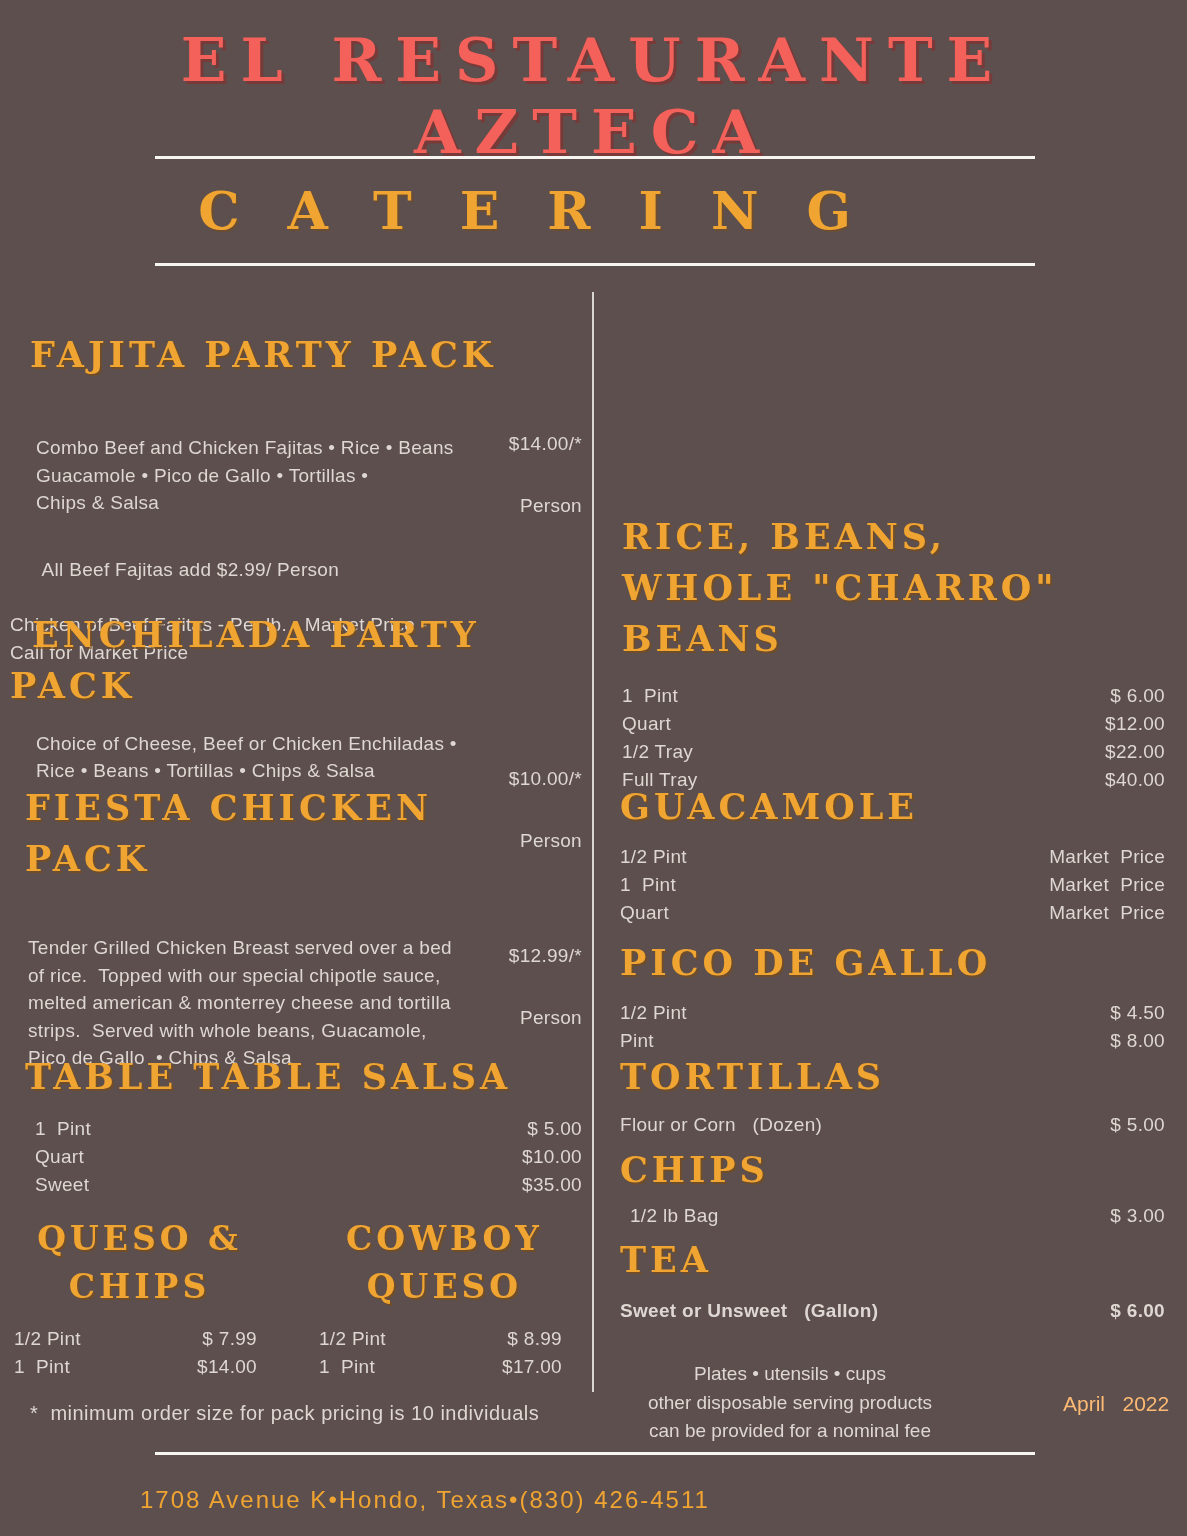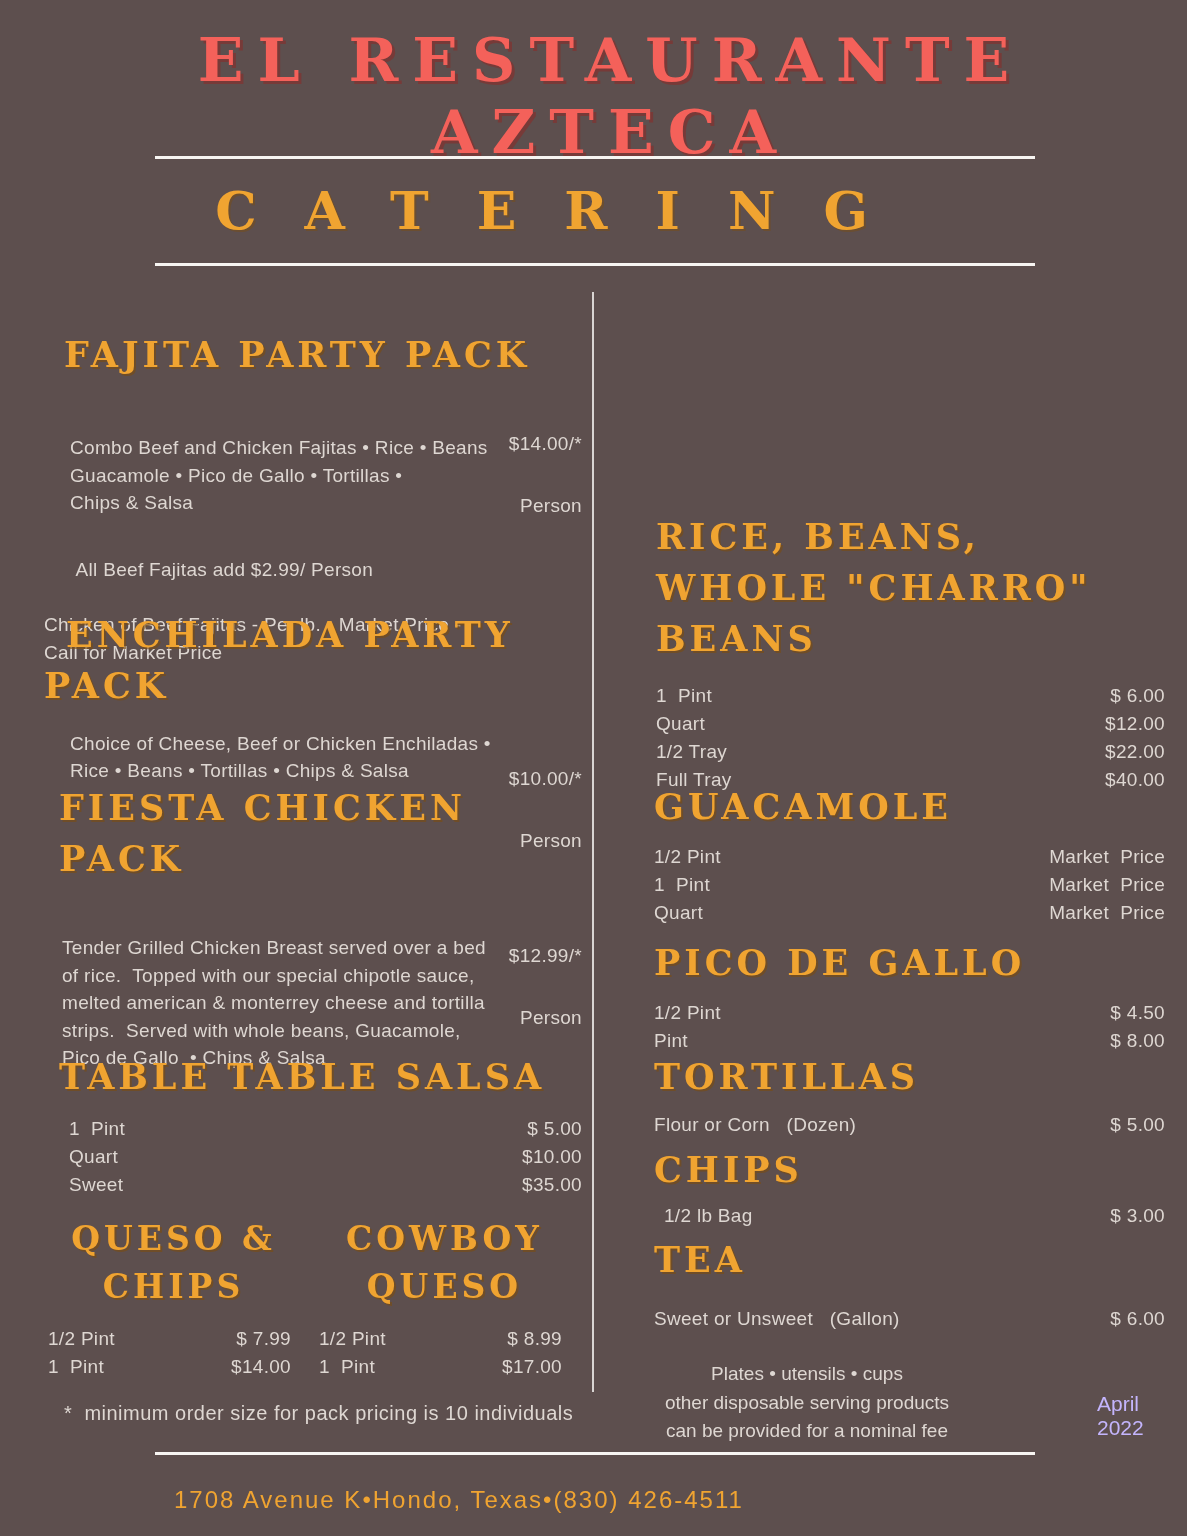--- a/index.html
+++ b/index.html
@@ -12,21 +12,21 @@
   *{margin:0;padding:0;box-sizing:border-box;}
   html,body{background:#3a3232;}
   .page{
     position:relative;
     width:1187px;height:1536px;
     background:var(--bg);
     overflow:hidden;
     font-family:"Liberation Sans",sans-serif;
     color:var(--cream);
   }
-  .abs{position:absolute;padding-left:34px;}
+  .abs{position:absolute;}
   
   .title{
     font-family:"DejaVu Serif",serif;font-weight:bold;
     font-size:60px;line-height:1.2;letter-spacing:14px;
     color:var(--red);text-align:center;white-space:pre-line;
     text-shadow:3px 3px 0 rgba(140,42,38,.55);
   }
   .subtitle{
     font-family:"DejaVu Serif",serif;font-weight:bold;
     font-size:52px;letter-spacing:48px;text-indent:48px;
@@ -48,21 +48,21 @@
   .desc-price{display:flex;justify-content:space-between;}
   .price-block{text-align:right;min-width:84px;white-space:pre-wrap;}
   .price-block .amt,.price-block .unit{display:block;font-size:19px;line-height:1.4;}
   .items .row{display:flex;justify-content:space-between;font-size:19px;line-height:1.47;
     font-stretch:condensed;letter-spacing:.3px;}
   .items .row span{white-space:pre-wrap;}
   .rule{position:absolute;height:3px;background:var(--line);}
   .vrule{position:absolute;width:2px;background:#d9d5d3;}
   .footnote{font-size:20px;letter-spacing:.5px;font-stretch:condensed;white-space:pre-wrap;}
   .note{font-size:19px;line-height:1.5;text-align:center;white-space:pre-line;font-stretch:condensed;}
-  .date{font-size:21px;color:#c4b5fd;white-space:pre-wrap;}
+  .date{font-size:21px;color:#fdba74;white-space:pre-wrap;}
   .footer{
     display:flex;align-items:center;
     color:var(--orange);font-size:24px;letter-spacing:2px;font-stretch:condensed;
   }
   .queso-wrap{display:flex;justify-content:space-between;}
   .queso-col{width:255px;}
   .queso-col .heading{font-size:33px;}
   .queso-col .items{margin-top:14px;padding:0 10px 0 2px;}
 </style>
 </head>
@@ -246,21 +246,21 @@
     <div class="items" style="margin:6px 0 0 10px;">
       <div class="row">
         <span>1/2 lb Bag</span>
         <span>$ 3.00</span>
       </div>
     </div>
   </section>
 
   <section class="abs" style="left:620px;top:1235px;width:545px;">
     <div class="heading">TEA</div>
-    <div class="items" style="margin-top:19px;">
+    <div class="items" style="margin-top:11px;font-weight:bold;">
       <div class="row">
         <span>Sweet or Unsweet   (Gallon)</span>
         <span>$ 6.00</span>
       </div>
     </div>
   </section>
 
   <div class="note abs" style="left:600px;top:1360px;width:380px;">Plates • utensils • cups
 other disposable serving products
 can be provided for a nominal fee</div>

